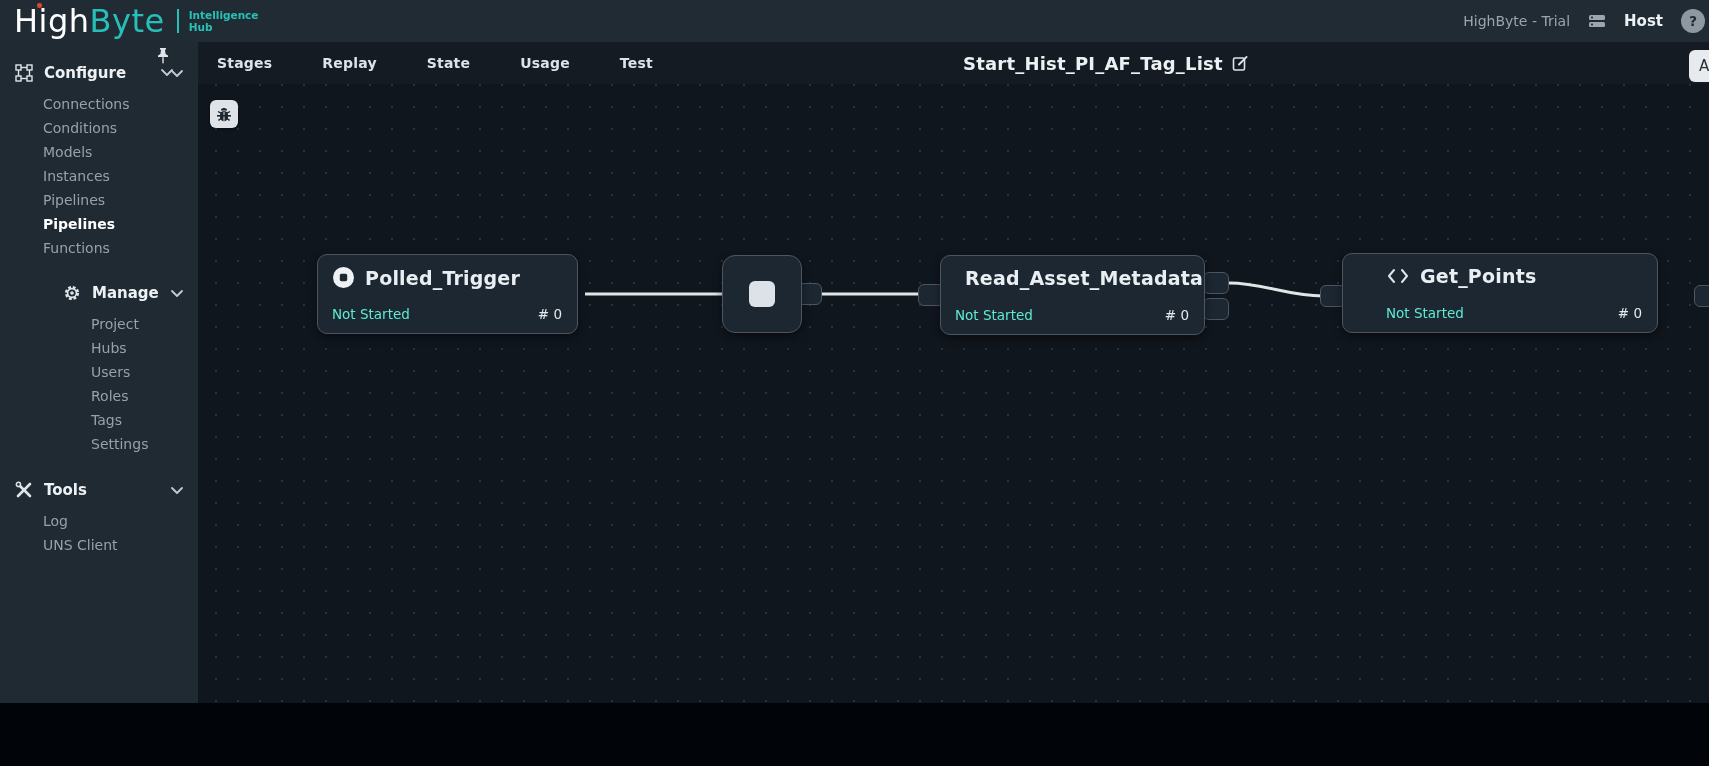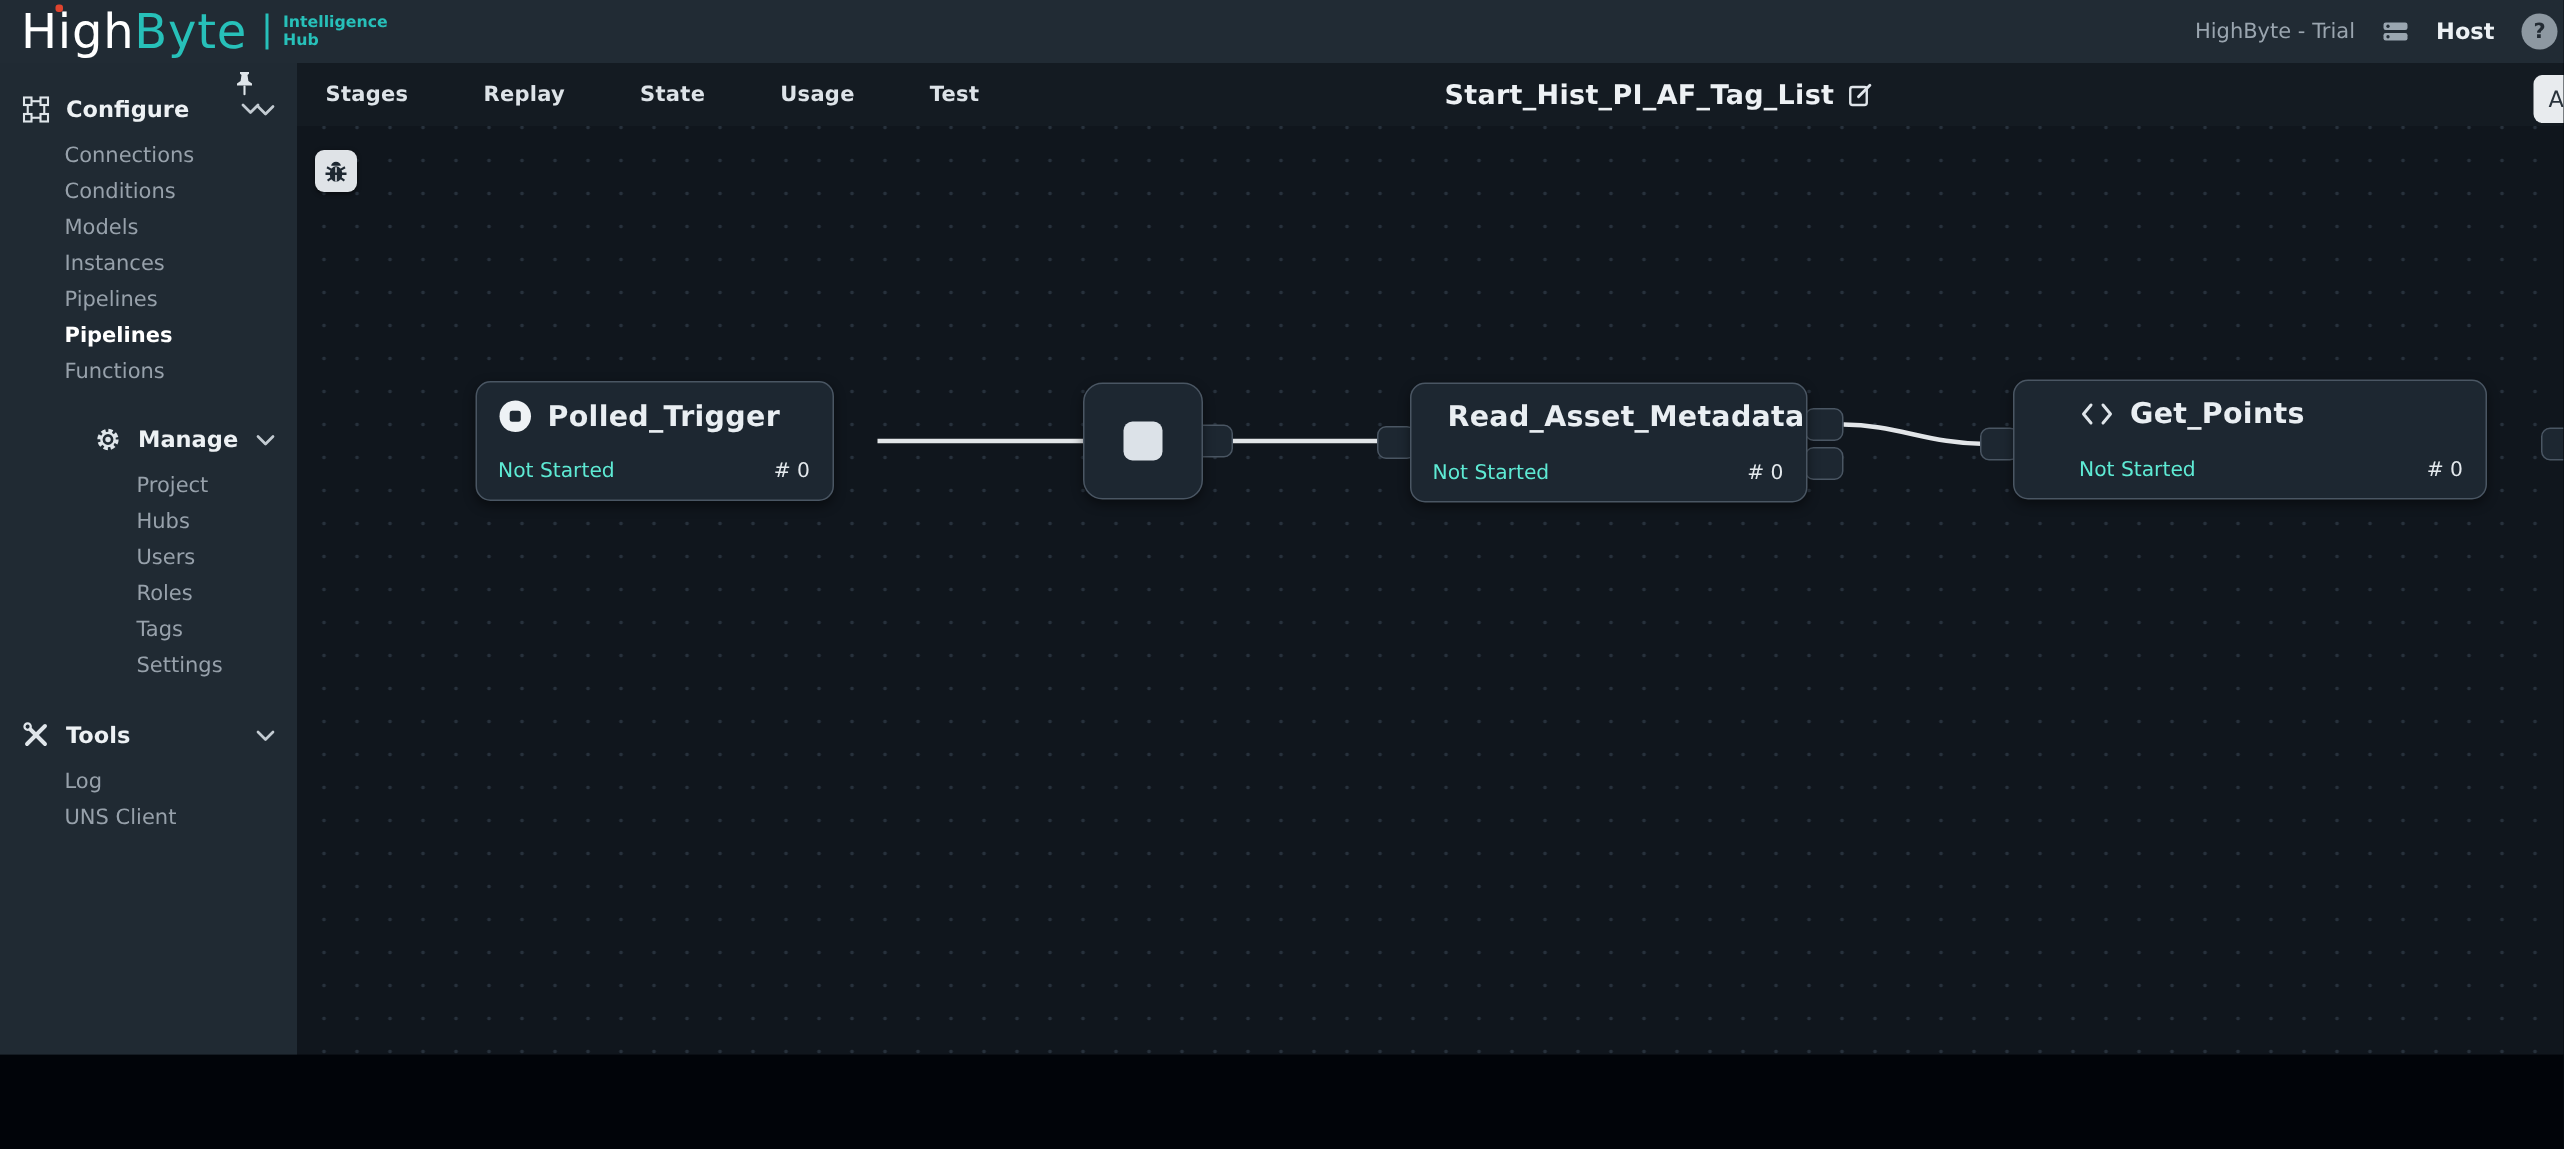--- a/index.html
+++ b/index.html
@@ -66,21 +66,21 @@
   .canvas{position:relative;width:1511px;height:619px;background-color:var(--canvas-bg);
     background-image:radial-gradient(circle,var(--dot) 1.2px,transparent 1.4px);
     background-size:22px 22px;background-position:7px 12px;overflow:hidden;}
   .bug-btn{position:absolute;left:12px;top:16px;width:28px;height:28px;background:#dfe3e7;border-radius:6px;
     display:flex;align-items:center;justify-content:center;cursor:pointer;box-shadow:0 1px 3px rgba(0,0,0,.5);}
   .wires{position:absolute;left:0;top:0;z-index:1;}
   .port{position:absolute;width:26px;height:22px;background:var(--node-bg);border:1px solid var(--node-border);
     border-radius:6px;z-index:2;}
   .node{position:absolute;background:var(--node-bg);border:1px solid var(--node-border);border-radius:10px;
     box-shadow:0 3px 8px rgba(0,0,0,.45);z-index:3;cursor:pointer;}
-  .node-big{width:239px;height:80px;padding:11px 15px 11px 14px;display:flex;flex-direction:column;justify-content:space-between;}
+  .node-big{width:261px;height:80px;padding:11px 15px 11px 14px;display:flex;flex-direction:column;justify-content:space-between;}
   .node-head{display:flex;align-items:center;gap:10px;}
   .ntitle{color:#e9eef2;font-size:19px;font-weight:bold;letter-spacing:.2px;white-space:nowrap;}
   .node-foot{display:flex;justify-content:space-between;align-items:center;}
   .nstatus{color:#5eead4;font-size:13.5px;}
   .ncount{color:#e4e9ed;font-size:13.5px;}
   .node-square{left:524px;top:171px;width:80px;height:78px;border-radius:13px;
     display:flex;align-items:center;justify-content:center;}
   .stop-square{width:26px;height:26px;border-radius:6px;background:#dce2e8;}
   #node-trigger{left:119px;top:170px;}
   #node-read{left:742px;top:171px;width:265px;}

